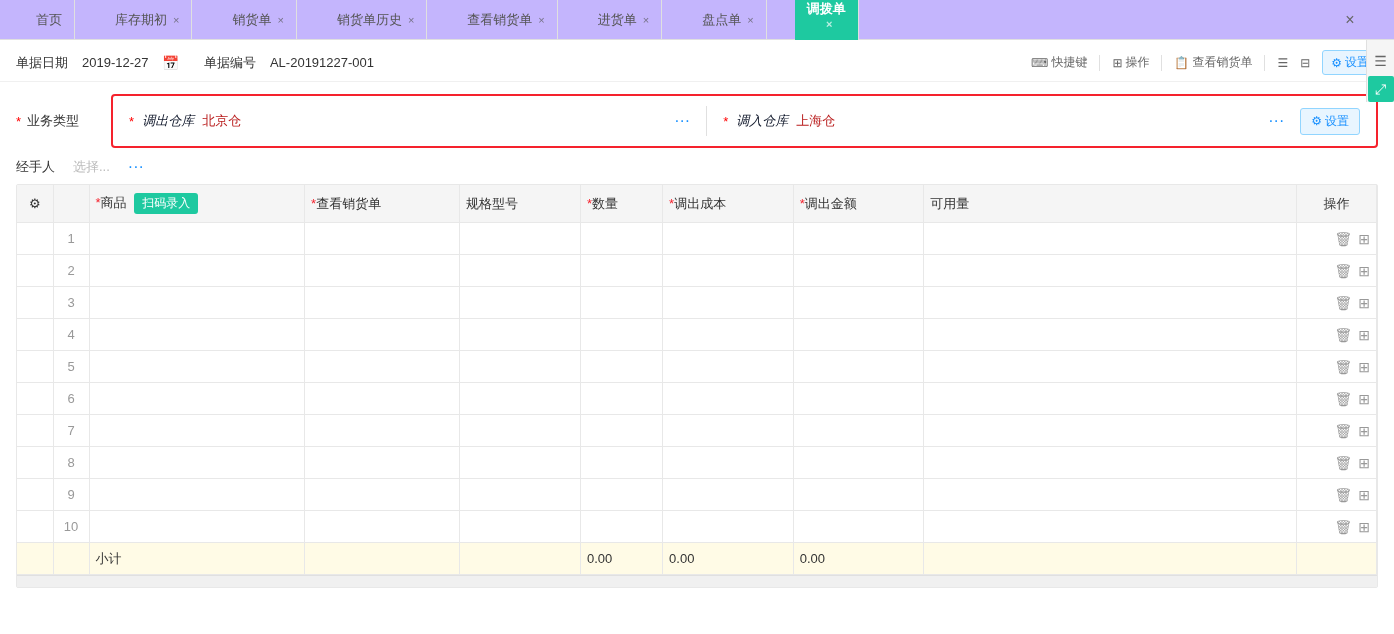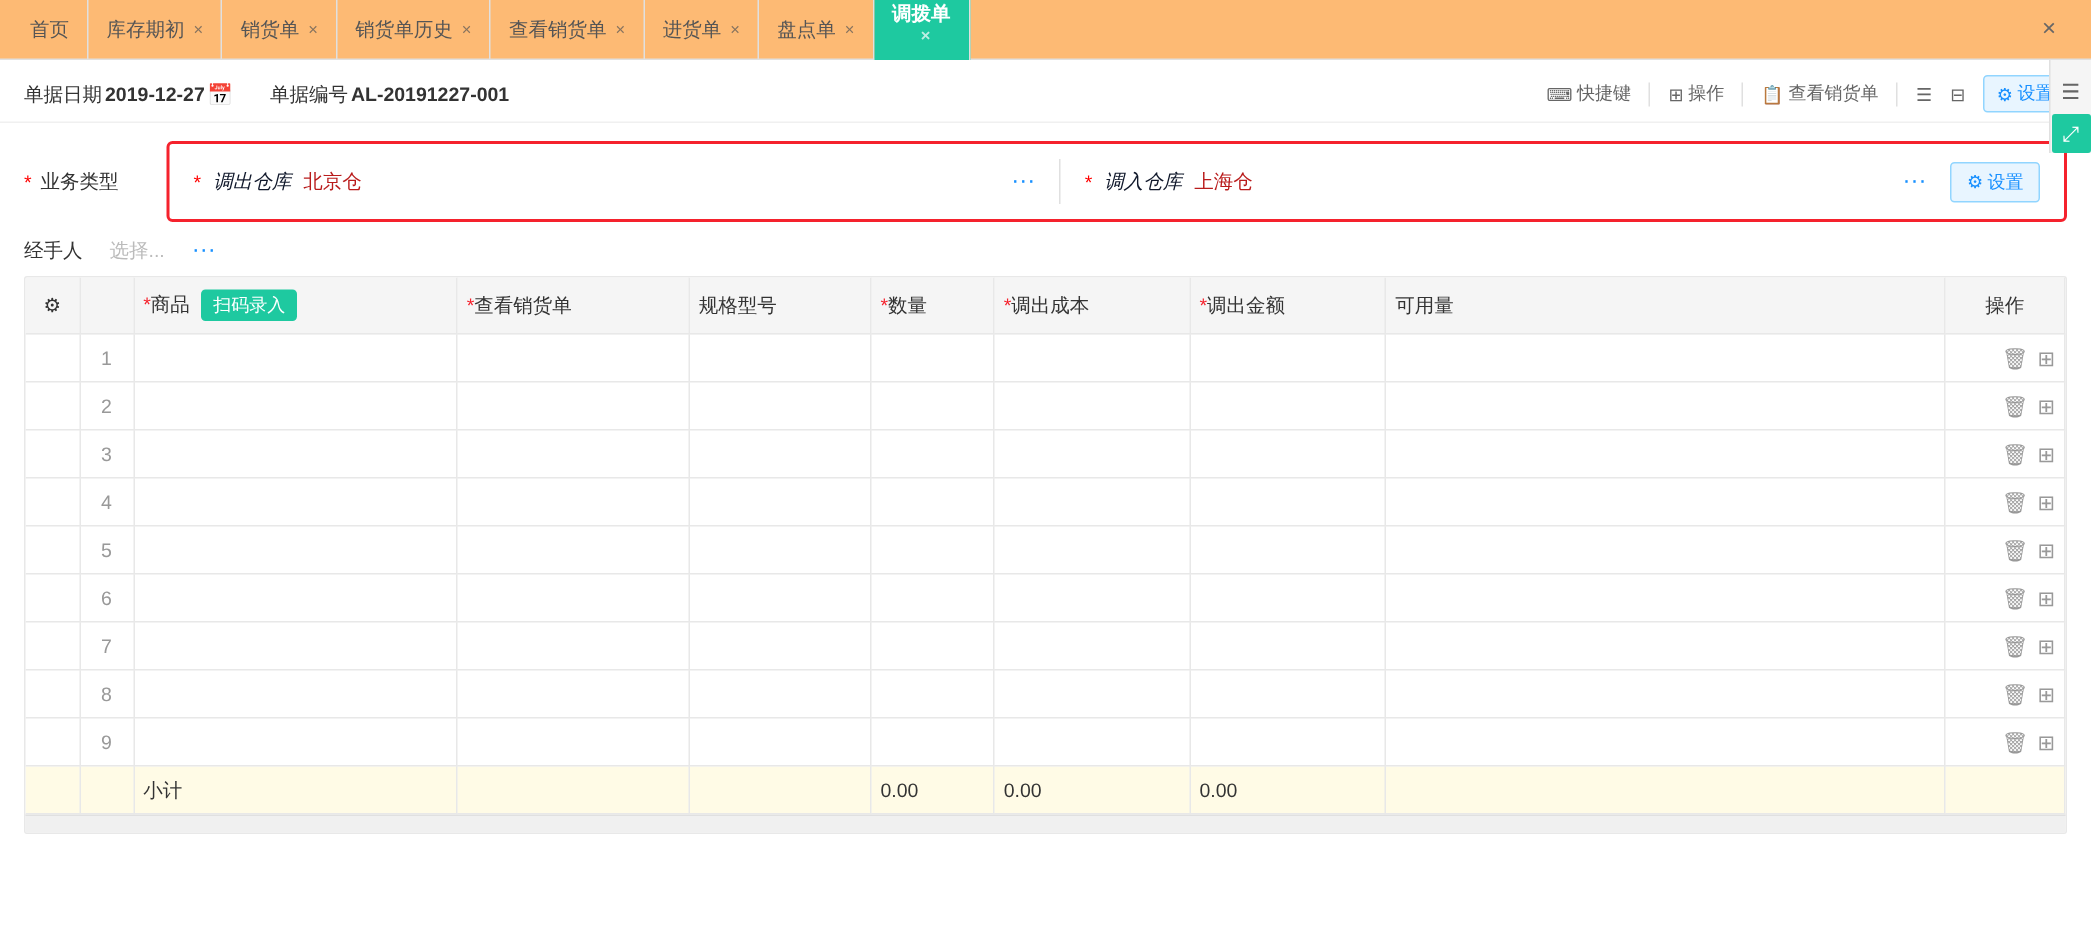--- a/index.html
+++ b/index.html
@@ -1,21 +1,21 @@
 <!DOCTYPE html>
 <html><head>
   <meta charset="utf-8">
   <style>
     * { box-sizing: border-box; margin: 0; padding: 0; }
     body { font-family: 'Microsoft YaHei', Arial, sans-serif; font-size: 13px; background: #fff; color: #333; overflow: hidden; }
 
     
     .tab-bar {
       display: flex; align-items: center; border-bottom: 1px solid #e0e0e0;
-      background: #fdba74; height: 40px; padding: 0 8px;
+      background: #c4b5fd; height: 40px; padding: 0 24px; gap: 28px;
     }
     .tab {
       display: flex; align-items: center; padding: 0 12px; height: 40px;
       cursor: pointer; font-size: 13px; color: #555; white-space: nowrap;
       border-right: 1px solid #e0e0e0; position: relative;
     }
     .tab.active {
       background: #1ec9a0; color: #fff; font-weight: bold; flex-direction: column;
     }
     .tab .close-icon { margin-left: 6px; font-size: 11px; cursor: pointer; opacity: 0.7; }
@@ -24,23 +24,23 @@
       margin-left: auto; width: 40px; height: 40px; display: flex; align-items: center;
       justify-content: center; cursor: pointer; font-size: 16px; color: #666;
     }
 
     
     .form-header {
       padding: 10px 16px 6px 16px;
       display: flex; align-items: center; gap: 24px;
       border-bottom: 1px solid #f0f0f0;
     }
-    .form-field { display: flex; align-items: center; gap: 2px; font-size: 13px; }
+    .form-field { display: flex; align-items: center; gap: 14px; font-size: 13px; }
     .form-field-label { color: #333; }
-    .form-field-value { color: #333; font-weight: 700; }
+    .form-field-value { color: #333; font-weight: 400; }
     .calendar-icon { color: #1ec9a0; cursor: pointer; font-size: 14px; }
     .header-actions {
       margin-left: auto; display: flex; align-items: center; gap: 12px; font-size: 12px; color: #666;
     }
     .header-action-btn {
       display: flex; align-items: center; gap: 3px; cursor: pointer; color: #666;
     }
     .btn-settings {
       background: #e8f5ff; border: 1px solid #91d5ff; color: #1890ff;
       padding: 3px 8px; border-radius: 3px; cursor: pointer; font-size: 12px;
@@ -415,20 +415,37 @@
     <td></td>
     <td></td>
     <td></td>
     <td style="text-align:center;">
       <span class="col-actions">
         <span class="action-icon">🗑</span>
         <span class="action-icon">⊞</span>
       </span>
     </td>
   </tr>
+            <tr>
+    <td></td>
+    <td style="text-align:center;color:#999;">10</td>
+    <td></td>
+    <td></td>
+    <td></td>
+    <td></td>
+    <td></td>
+    <td></td>
+    <td></td>
+    <td style="text-align:center;">
+      <span class="col-actions">
+        <span class="action-icon">🗑</span>
+        <span class="action-icon">⊞</span>
+      </span>
+    </td>
+  </tr>
           </tbody>
         <tfoot>
           <tr class="total-row">
             <td></td>
             <td></td>
             <td>小计</td>
             <td></td>
             <td></td>
             <td>0.00</td>
             <td>0.00</td>

